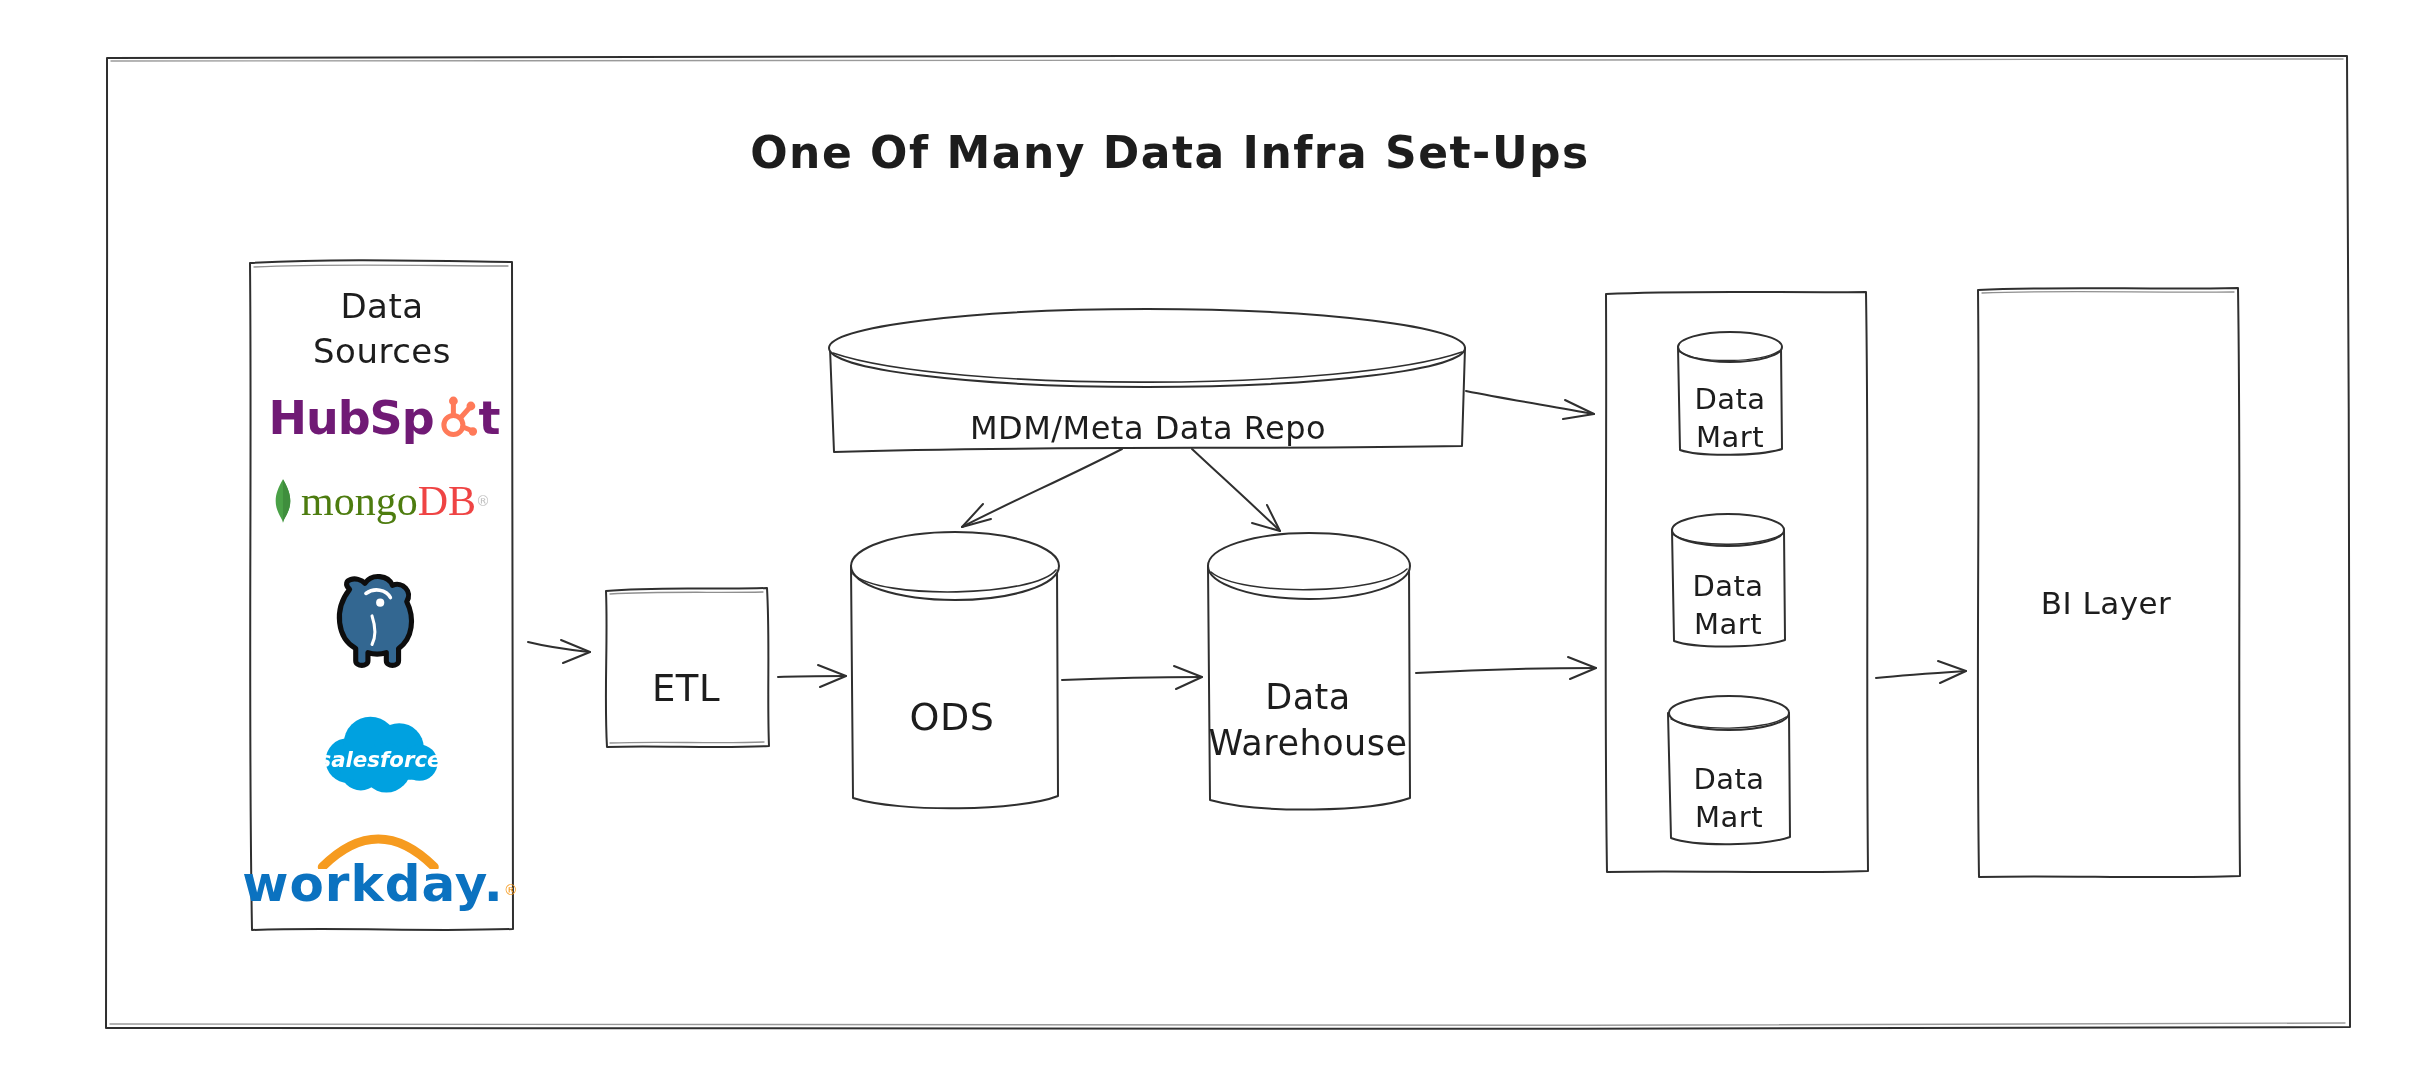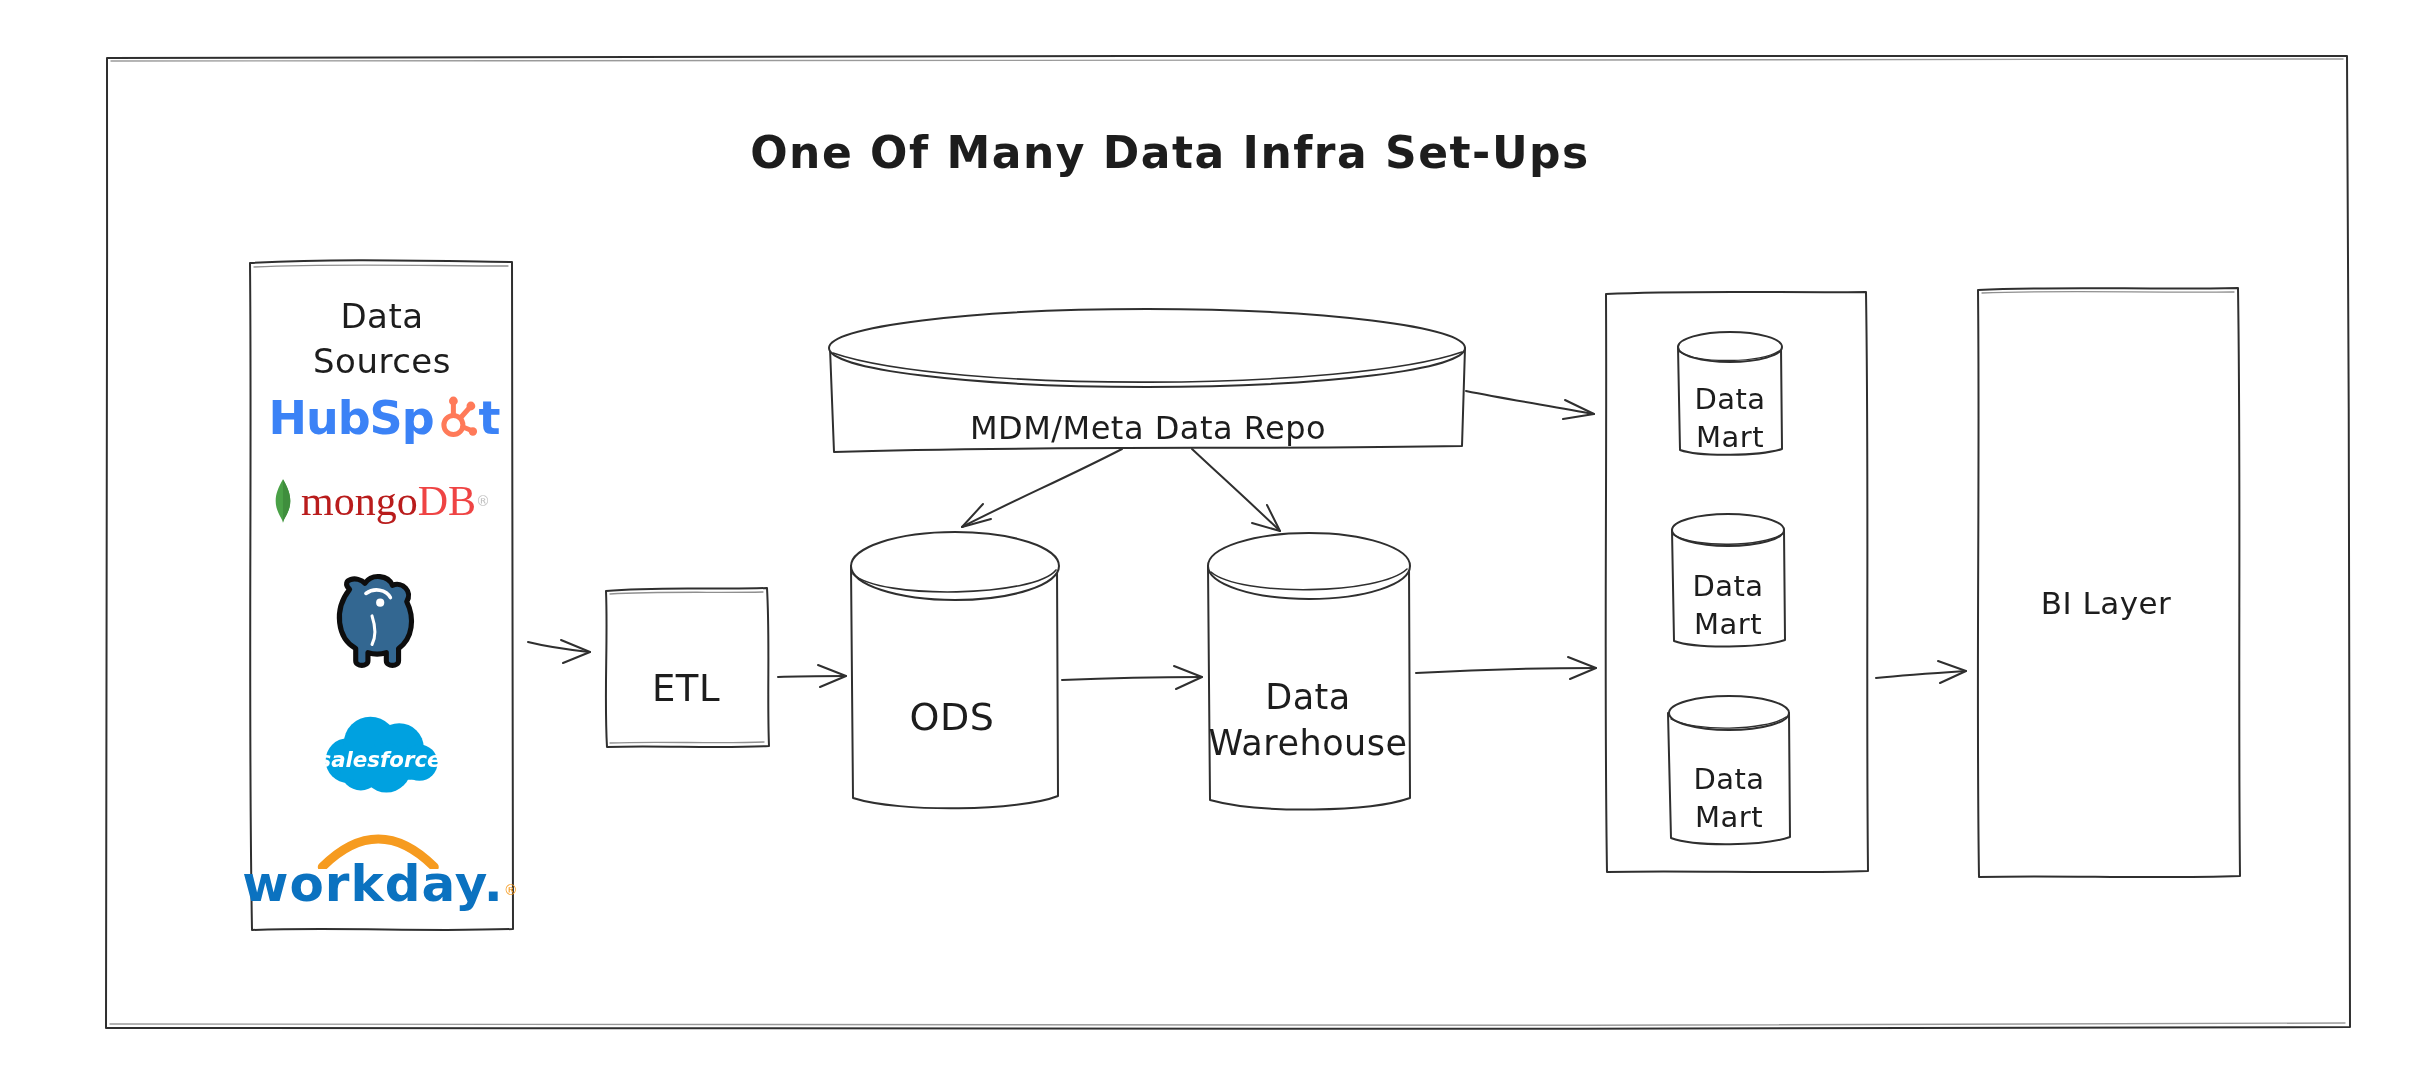--- a/index.html
+++ b/index.html
@@ -4,22 +4,22 @@
 <style>
   html,body{margin:0;padding:0;background:#ffffff;}
   #stage{position:relative;width:2430px;height:1090px;background:#ffffff;overflow:hidden;
          font-family:"DejaVu Sans",sans-serif;}
   #shapes{position:absolute;left:0;top:0;}
   .label{position:absolute;transform:translate(-50%,-50%);color:#1d1d1d;text-align:center;
          font-family:"DejaVu Sans",sans-serif;line-height:1.32;letter-spacing:0.5px;margin-top:20px;}
   .title{font-size:44px;font-weight:bold;letter-spacing:1.5px;white-space:nowrap;}
   .node-label{font-size:34px;}
   .logo{position:absolute;transform:translate(-50%,-50%);display:flex;align-items:center;justify-content:center;}
-  .hubspot-text{font-size:46px;font-weight:bold;color:#3b82f6;letter-spacing:-1px;}
-  .mongo-text{font-family:"Liberation Serif","DejaVu Serif",serif;font-size:42px;color:#b91c1c;letter-spacing:0px;}
+  .hubspot-text{font-size:46px;font-weight:bold;color:#701a75;letter-spacing:-1px;}
+  .mongo-text{font-family:"Liberation Serif","DejaVu Serif",serif;font-size:42px;color:#4d7c0f;letter-spacing:0px;}
   .mongo-db{color:#ef4444;}
   .mongo-reg{font-size:14px;color:#c2c2c2;vertical-align:baseline;}
   .workday-text{font-size:50px;font-weight:bold;color:#0b72c0;letter-spacing:1px;font-family:"DejaVu Sans",sans-serif;}
   .workday-reg{font-size:14px;color:#f69b1f;vertical-align:super;}
   .sf-text{font-style:italic;font-weight:bold;}
 </style>
 </head>
 <body>
 
 <div id="stage">
@@ -114,21 +114,21 @@
       <path d="M1280,531 L1252,523 M1280,531 L1267,505"></path>
     </g>
     <g>
       <path d="M1466,391 C1510,400 1552,406 1594,414"></path>
       <path d="M1594,414 L1565,400 M1594,414 L1563,419"></path>
     </g>
   </svg>
 
   <div class="label title" style="left:1170px;top:133px;">One Of Many Data Infra Set-Ups</div>
 
-  <div class="label node-label" style="left:382px;top:319px;width:170px;font-size:34px;">Data Sources</div>
+  <div class="label node-label" style="left:382px;top:309px;width:170px;font-size:34px;">Data Sources</div>
   <div class="label node-label" style="left:686px;top:669px;font-size:37px;">ETL</div>
   <div class="label node-label" style="left:952px;top:697px;font-size:38px;">ODS</div>
   <div class="label node-label" style="left:1308px;top:700px;width:260px;font-size:35px;">Data Warehouse</div>
   <div class="label node-label" style="left:1148px;top:408px;font-size:32px;white-space:nowrap;">MDM/Meta Data Repo</div>
   <div class="label node-label" style="left:1730px;top:398px;width:100px;font-size:29px;">Data Mart</div>
   <div class="label node-label" style="left:1728px;top:585px;width:100px;font-size:29px;">Data Mart</div>
   <div class="label node-label" style="left:1729px;top:778px;width:100px;font-size:29px;">Data Mart</div>
   <div class="label node-label" style="left:2106px;top:583px;font-size:31px;white-space:nowrap;">BI Layer</div>
 
   <div class="logo" style="left:384px;top:418px;">

